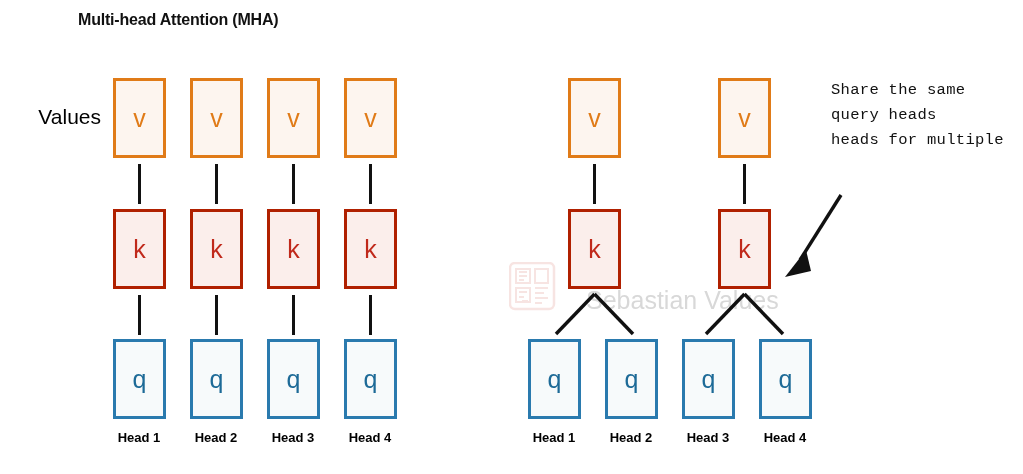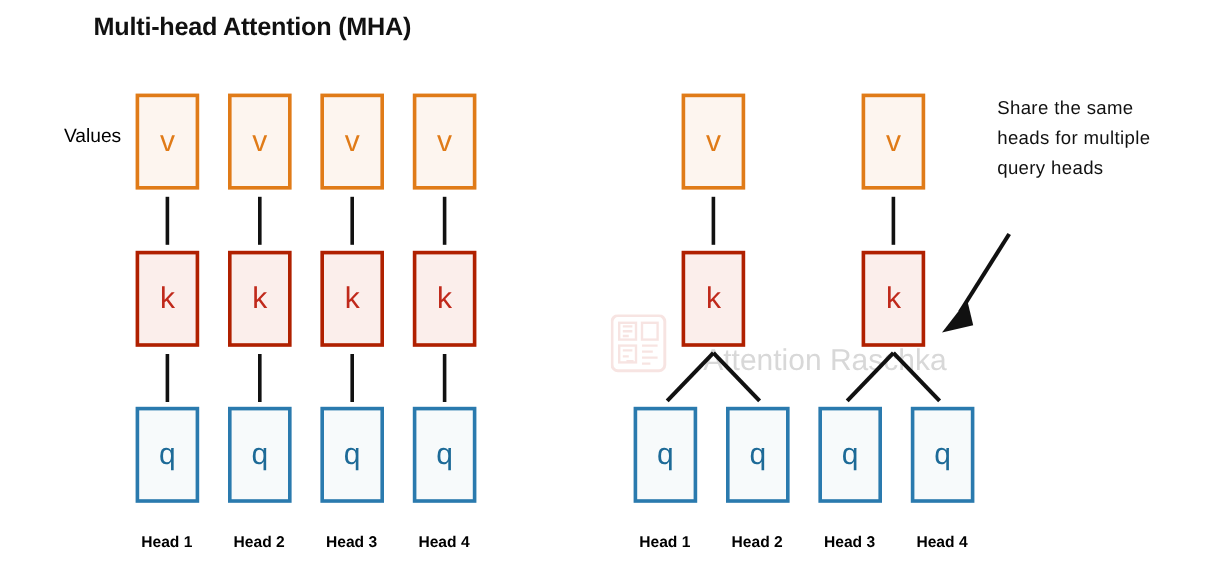--- a/index.html
+++ b/index.html
@@ -1,44 +1,44 @@
 <!DOCTYPE html>
 <html><head>
 <meta charset="utf-8">
 <style>
   html,body{margin:0;padding:0;background:#ffffff;}
   body{width:1023px;height:474px;position:relative;overflow:hidden;
        font-family:"Liberation Sans","DejaVu Sans",sans-serif;}
   .stage{position:absolute;inset:0;width:1023px;height:474px;}
 
-  .title{position:absolute;font-weight:bold;font-size:21px;color:#111111;
+  .title{position:absolute;font-weight:bold;font-size:16px;color:#111111;
          letter-spacing:-0.2px;white-space:nowrap;}
   #title-mha{left:78px;top:11px;}
   #title-gqa{left:512px;top:11px;}
 
-  .rowlabel{position:absolute;font-size:16px;color:#000000;white-space:nowrap;
+  .rowlabel{position:absolute;font-size:21px;color:#000000;white-space:nowrap;
             text-align:right;}
   #label-values{left:0px;top:105px;width:101px;}
   #label-keys{left:0px;top:236px;width:101px;}
   #label-queries{left:0px;top:366px;width:101px;}
 
   .cell{position:absolute;width:53px;height:80px;box-sizing:border-box;
         display:flex;align-items:center;justify-content:center;
         font-size:25px;font-weight:500;line-height:1;}
   .cell-v{border:3px solid #E07B18;background:#FDF5EF;color:#E07B18;}
   .cell-k{border:3px solid #B02000;background:#FBEEEB;color:#C0291B;}
   .cell-q{border:3px solid #2A7AAE;background:#F7FAFB;color:#1D6A97;}
 
   .connector{position:absolute;width:3px;background:#111111;}
 
   .headlabel{position:absolute;font-size:13px;font-weight:bold;color:#000000;
-             white-space:nowrap;text-align:center;width:70px;margin-top:14px;}
+             white-space:nowrap;text-align:center;width:70px;}
 
   .note{position:absolute;left:831px;top:78px;width:185px;
-        font-family:Liberation Sans, sans-serif;font-size:15.5px;
+        font-family:Liberation Mono, monospace;font-size:15.5px;
         line-height:25px;color:#111111;letter-spacing:0.3px;}
   .note div{white-space:nowrap;}
 
   svg.overlay{position:absolute;left:0;top:0;width:1023px;height:474px;
               pointer-events:none;}
 
   .watermark{position:absolute;left:586px;top:286px;font-size:25px;
              color:#d8d8d8;white-space:nowrap;font-weight:500;}
   .wm-seal{position:absolute;left:509px;top:262px;width:48px;height:52px;
            opacity:.30;}
@@ -86,21 +86,21 @@
     <rect x="1" y="1" width="44" height="46" rx="5" fill="none" stroke="#e8a9a0" stroke-width="2.5"></rect>
     <g stroke="#e8a9a0" stroke-width="2" fill="none">
       <rect x="7" y="7" width="14" height="14"></rect>
       <rect x="26" y="7" width="13" height="14"></rect>
       <rect x="7" y="26" width="14" height="14"></rect>
       <path d="M26 26h13M26 31h9M26 36h13M26 41h7"></path>
       <path d="M10 10h8M10 14h8M10 18h5"></path>
       <path d="M10 30h8M10 35h5M13 39h6"></path>
     </g>
   </svg>
-  <div class="watermark">Attention Raschka</div>
+  <div class="watermark">Sebastian Values</div>
 
   <div class="cell cell-v" style="left:568px;top:78px">v</div>
   <div class="cell cell-v" style="left:718px;top:78px">v</div>
 
   <div class="connector" style="left:593px;top:164px;height:40px"></div>
   <div class="connector" style="left:743px;top:164px;height:40px"></div>
 
   <div class="cell cell-k" style="left:568px;top:209px">k</div>
   <div class="cell cell-k" style="left:718px;top:209px">k</div>
 
@@ -122,17 +122,17 @@
       <path d="M744.5 294 L783 334"></path>
     </g>
     <g>
       <path d="M841 195 L800 260" stroke="#111111" stroke-width="3.4" fill="none"></path>
       <path d="M806 250 L785 277 L811 271 Z" fill="#111111"></path>
     </g>
   </svg>
 
   <div class="note">
     <div>Share the same</div>
+    <div>query heads</div>
     <div>heads for multiple</div>
-    <div>query heads</div>
   </div>
 
 </div>
 
 </body></html>

